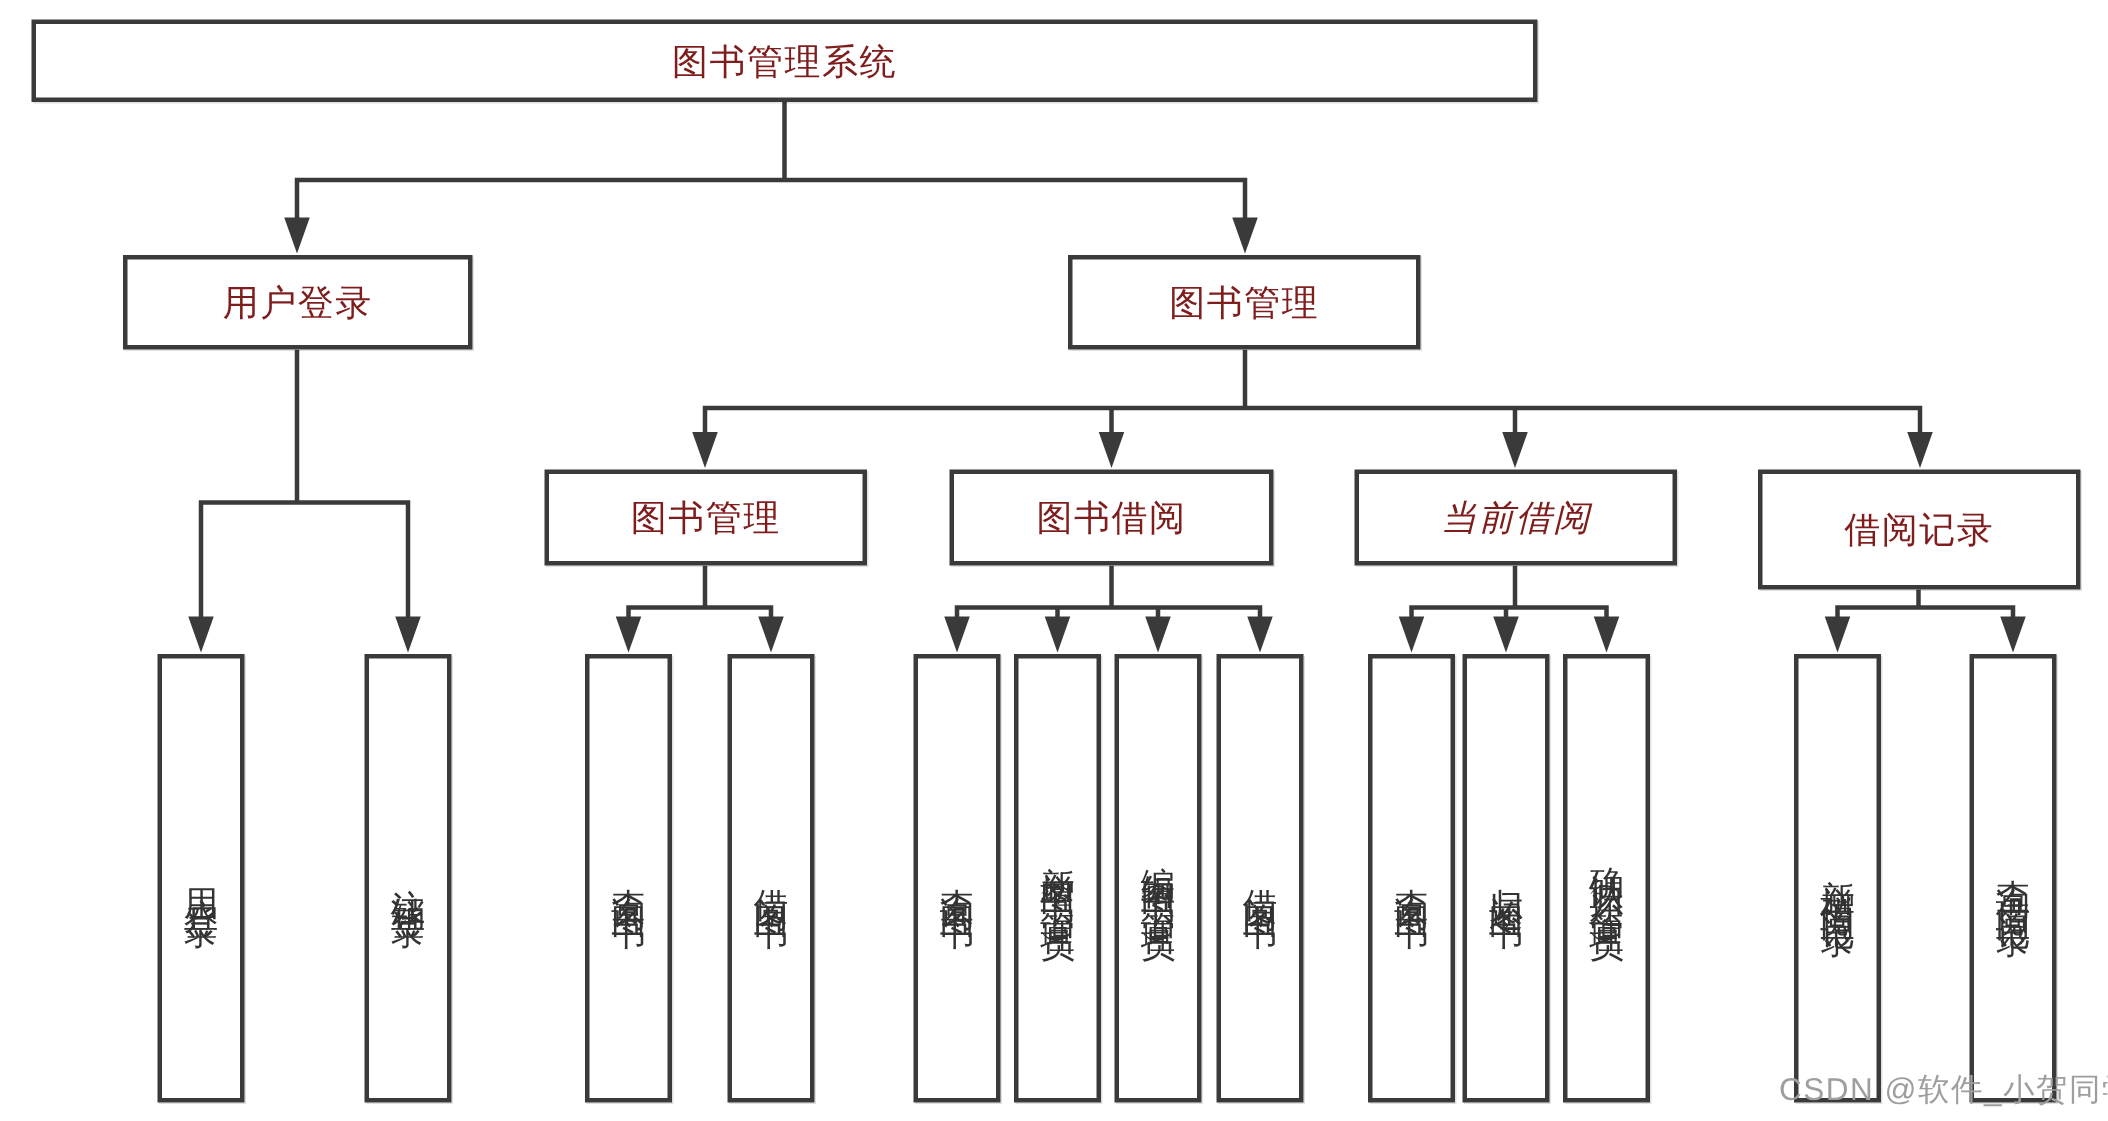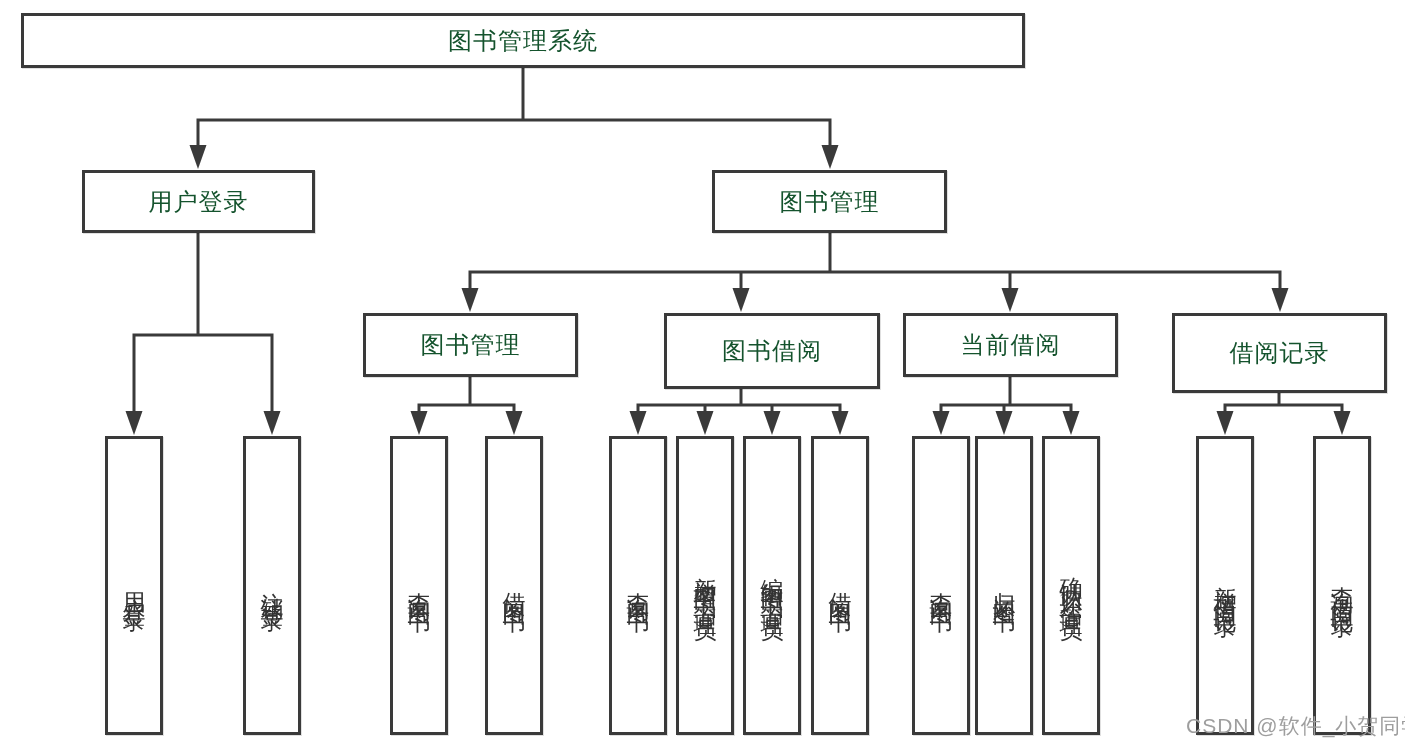--- a/index.html
+++ b/index.html
@@ -24,21 +24,21 @@
     height: 747px;
   }
   .node {
     position: absolute;
     box-sizing: border-box;
     background: #ffffff;
     border: 3px solid #3a3a3a;
     display: flex;
     align-items: center;
     justify-content: center;
-    color: #14532d;
+    color: #7f1d1d;
     font-size: 24px;
     letter-spacing: 1px;
     box-shadow: 1px 1px 0 rgba(0,0,0,0.12);
   }
   .leaf {
     position: absolute;
     box-sizing: border-box;
     background: #ffffff;
     border: 3px solid #3a3a3a;
     display: flex;
@@ -135,22 +135,22 @@
       <polygon points="1333.5,411 1350.5,411 1342,435" stroke="none"></polygon>
     </g>
   </svg>
 
   <div class="node" style="left:21px; top:13px; width:1004px; height:55px;">图书管理系统</div>
 
   <div class="node" style="left:82px; top:170px; width:233px; height:63px;">用户登录</div>
   <div class="node" style="left:712px; top:170px; width:235px; height:63px;">图书管理</div>
 
   <div class="node" style="left:363px; top:313px; width:215px; height:64px;">图书管理</div>
-  <div class="node" style="left:664px; top:313px; width:216px; height:76px;">图书借阅</div>
-  <div class="node" style="left:903px; top:313px; width:215px; height:64px;">当前借阅</div>
+  <div class="node" style="left:633px; top:313px; width:216px; height:64px;">图书借阅</div>
+  <div class="node" style="left:903px; top:313px; width:215px; height:64px;font-style:italic;">当前借阅</div>
   <div class="node" style="left:1172px; top:313px; width:215px; height:80px;">借阅记录</div>
 
   <div class="leaf" style="left:105px;">
     <span>用户登录</span>
   </div>
   <div class="leaf" style="left:243px;">
     <span>注销登录</span>
   </div>
 
   <div class="leaf" style="left:390px;">

